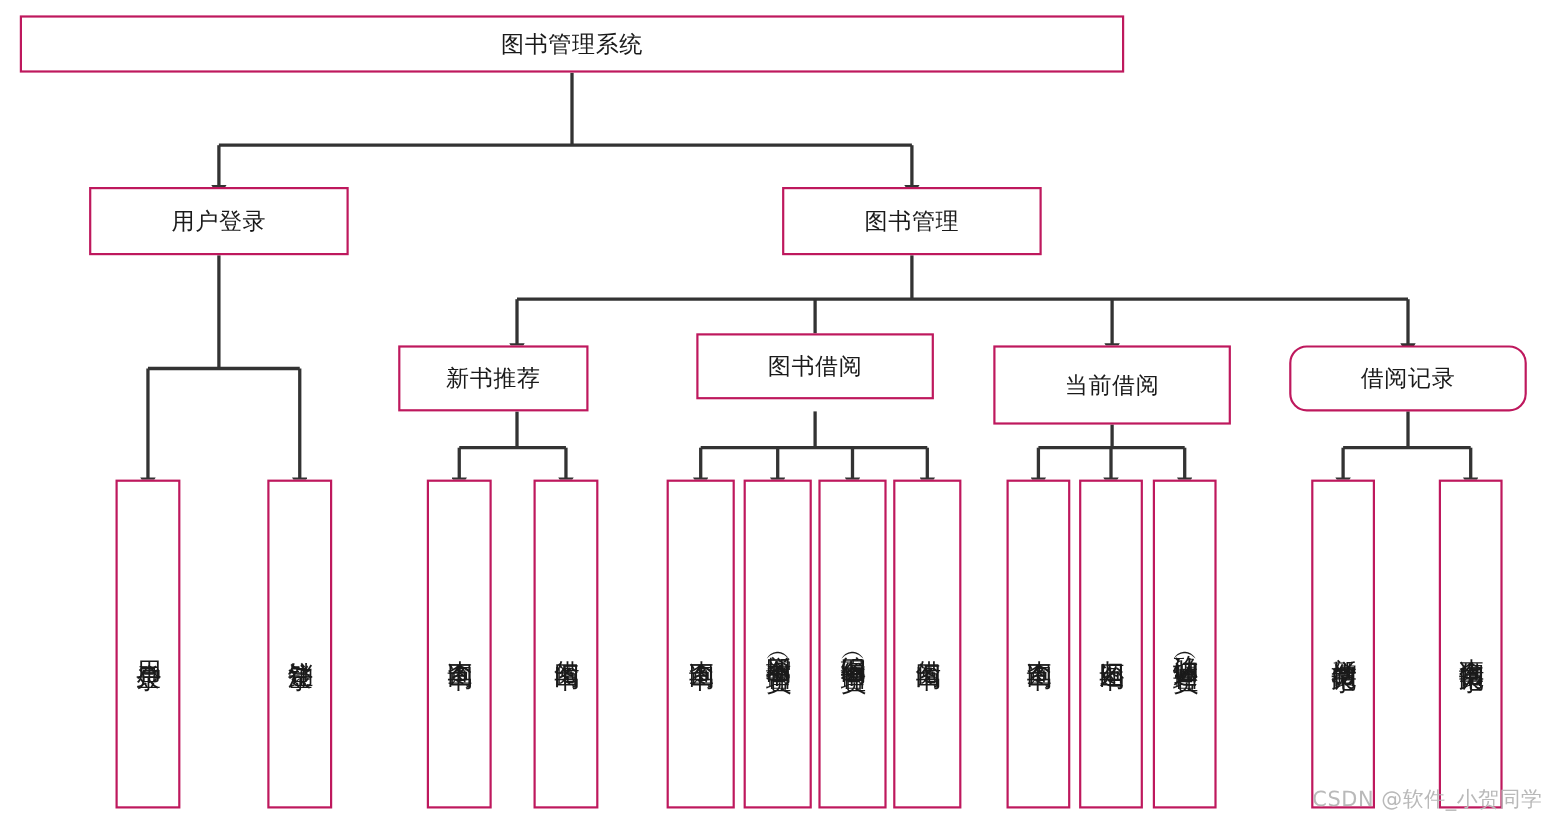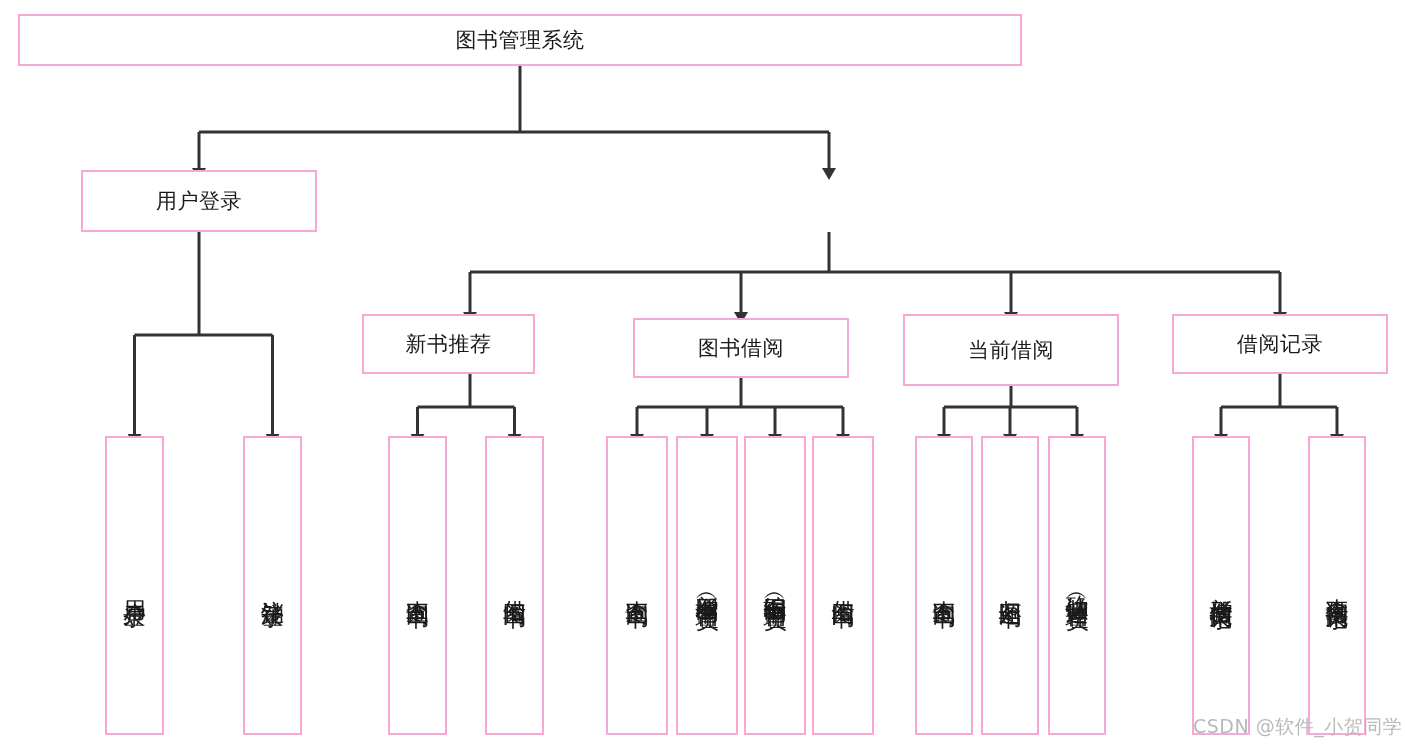--- a/index.html
+++ b/index.html
@@ -22,21 +22,21 @@
     left: 0;
     top: 0;
     width: 1405px;
     height: 747px;
     pointer-events: none;
   }
   .node {
     position: absolute;
     box-sizing: border-box;
     background: #ffffff;
-    border: 2px solid #f9a8d4;
+    border: 2px solid #be185d;
     display: flex;
     align-items: center;
     justify-content: center;
     color: #1a1a1a;
   }
   .node .lbl {
     display: block;
     text-align: center;
     line-height: 1.18;
     letter-spacing: 0.5px;
@@ -113,31 +113,34 @@
       </g>
   </svg>
 
   <div class="node horiz" style="left: 18px; top: 14px; width: 1004px; height: 52px;">
     <span class="lbl">图书管理系统</span>
   </div>
 
   <div class="node horiz" style="left: 81px; top: 170px; width: 236px; height: 62px;">
     <span class="lbl">用户登录</span>
   </div>
+  <div class="node horiz" style="left: 711px; top: 170px; width: 236px; height: 62px;">
+    <span class="lbl">图书管理</span>
+  </div>
 
   <div class="node horiz" style="left: 362px; top: 314px; width: 173px; height: 60px;">
     <span class="lbl">新书推荐</span>
   </div>
-  <div class="node horiz" style="left: 633px; top: 318px; width: 216px; height: 60px;">
+  <div class="node horiz" style="left: 633px; top: 303px; width: 216px; height: 60px;">
     <span class="lbl">图书借阅</span>
   </div>
   <div class="node horiz" style="left: 903px; top: 314px; width: 216px; height: 72px;">
     <span class="lbl">当前借阅</span>
   </div>
-  <div class="node horiz" style="left: 1172px; top: 314px; width: 216px; height: 60px;">
+  <div class="node horiz" style="left: 1172px; top: 314px; width: 216px; height: 60px; border-radius: 16px;">
     <span class="lbl">借阅记录</span>
   </div>
 
   <div class="node vert" style="left: 105px; top: 436px; width: 59px; height: 299px;">
     <span class="lbl">用户登录</span>
   </div>
   <div class="node vert" style="left: 243px; top: 436px; width: 59px; height: 299px;">
     <span class="lbl">注销登录</span>
   </div>
   <div class="node vert" style="left: 388px; top: 436px; width: 59px; height: 299px;">

